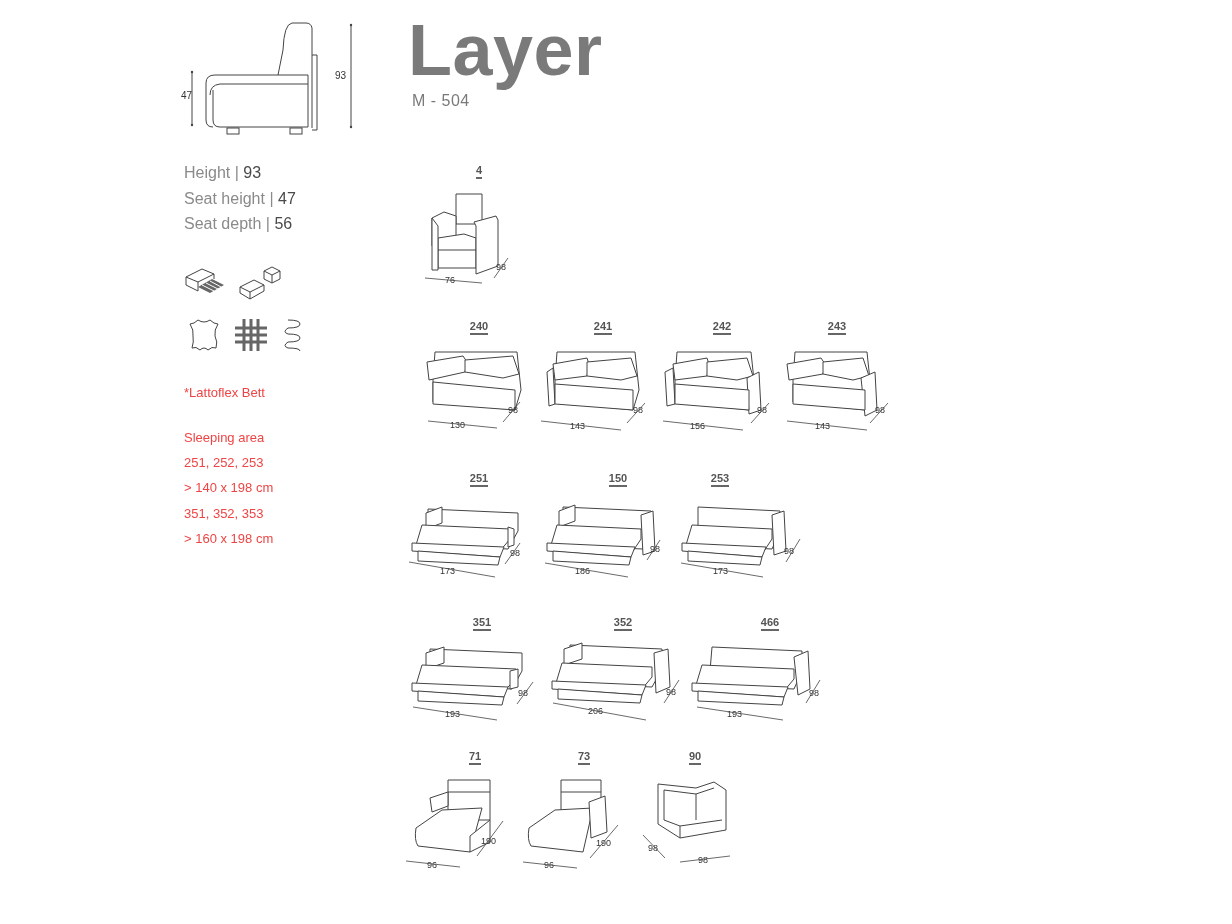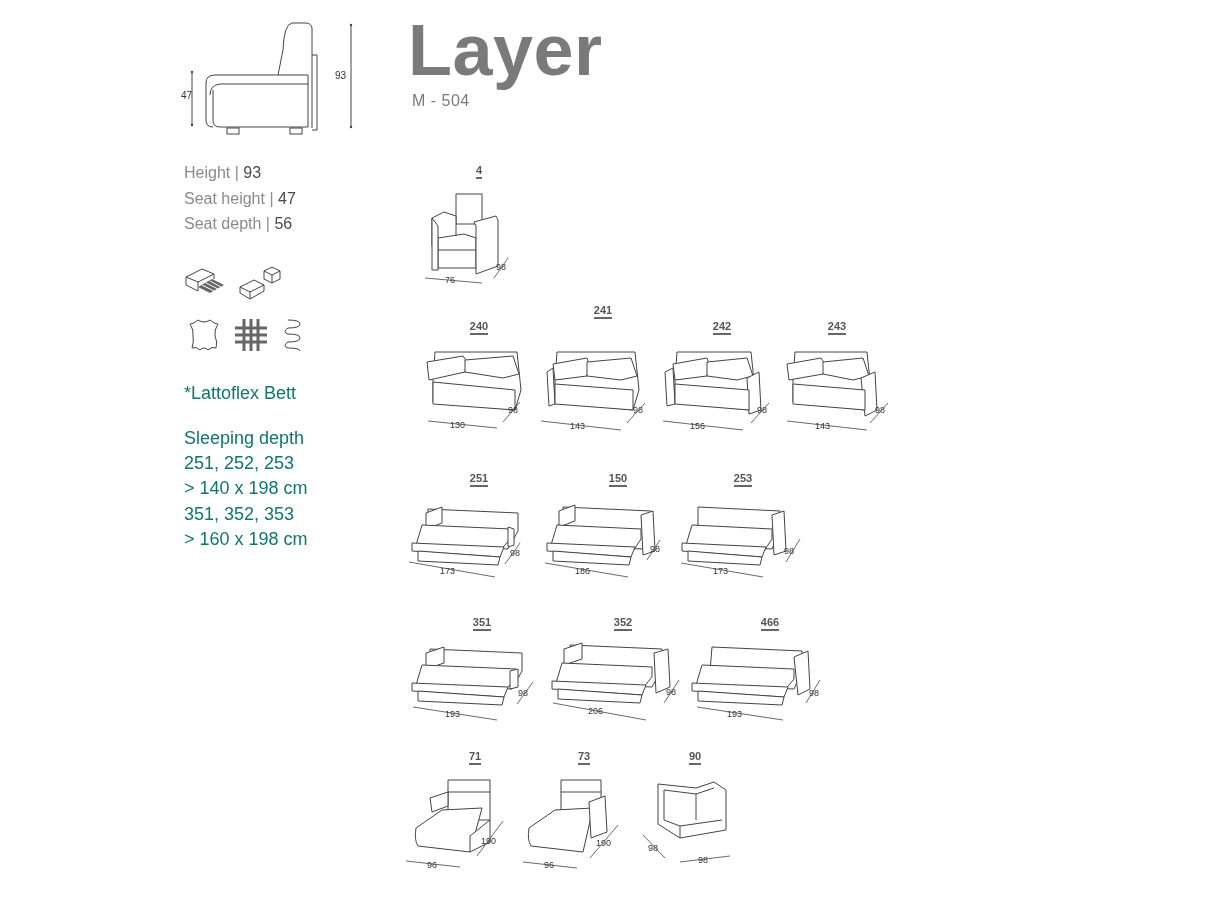--- a/index.html
+++ b/index.html
@@ -2,21 +2,21 @@
 <html><head>
 <meta charset="utf-8">
 <style>
   html,body{margin:0;padding:0;background:#ffffff;}
   body{width:1232px;height:924px;position:relative;overflow:hidden;font-family:"Liberation Sans",sans-serif;color:#6e6e6e;}
   .abs{position:absolute;}
   .title{left:408px;top:18px;font-size:72px;font-weight:bold;color:#7a7a7a;letter-spacing:0.5px;line-height:64px;}
   .model{left:412px;top:92px;font-size:16px;color:#7a7a7a;letter-spacing:0.5px;}
   .spec{left:184px;font-size:16px;color:#8a8a8a;line-height:20px;}
   .spec .val{color:#4a4a4a;}
-  .note{left:184px;font-size:18px;color:#0f766e;line-height:18px;}
+  .note{left:184px;font-size:13px;color:#ef4444;line-height:18px;}
   .code{font-size:11px;font-weight:bold;color:#555;text-align:center;width:60px;border-bottom:0;}
   .code span{display:inline-block;border-bottom:2px solid #666;padding-bottom:1px;}
   .dim{font-size:9px;color:#333;}
   svg{position:absolute;overflow:visible;}
   .ln{stroke:#444;stroke-width:1;fill:none;}
   .fl{stroke:#444;stroke-width:1;fill:#fff;}
 </style>
 </head>
 <body>
 
@@ -63,40 +63,40 @@
   <path class="ln" d="M10 2 Q16 6 22 2 Q26 6 30 6 Q26 12 27 18 Q30 24 28 30 Q24 28 20 32 Q16 28 12 32 Q8 28 4 30 Q6 24 5 18 Q6 12 2 6 Q6 6 10 2 Z"></path>
 </svg>
 <svg style="left:234px;top:318px;" width="34" height="34">
   <path stroke="#666" stroke-width="3" d="M10 1 V33 M17 1 V33 M24 1 V33 M1 10 H33 M1 17 H33 M1 24 H33"></path>
 </svg>
 <svg style="left:284px;top:318px;" width="20" height="34">
   <path class="ln" d="M4 2 Q16 2 16 6 Q16 10 4 10 Q-2 14 4 16 Q16 16 16 20 Q16 24 4 24 Q-2 28 4 30 Q16 30 16 33"></path>
 </svg>
 
 <div class="abs note" style="top:384px;">*Lattoflex Bett</div>
-<div class="abs note" style="top:429px;">Sleeping depth</div>
+<div class="abs note" style="top:429px;">Sleeping area</div>
 <div class="abs note" style="top:454px;">251, 252, 253</div>
 <div class="abs note" style="top:479px;">&gt; 140 x 198 cm</div>
 <div class="abs note" style="top:505px;">351, 352, 353</div>
 <div class="abs note" style="top:530px;">&gt; 160 x 198 cm</div>
 
 <div class="abs code" style="left:449px;top:164px;"><span>4</span></div>
 <svg style="left:420px;top:190px;" width="100" height="95">
   <path class="fl" d="M36 4 L62 4 L62 34 L36 34 Z"></path>
   <path class="fl" d="M12 28 L24 22 L36 26 L36 50 L12 56 Z"></path>
   <path class="fl" d="M18 48 L44 44 L56 48 L56 78 L18 78 Z"></path>
   <line class="ln" x1="18" y1="60" x2="56" y2="60"></line>
   <path class="fl" d="M54 32 L76 26 L78 30 L78 76 L56 84 L56 36 Z"></path>
   <path class="fl" d="M12 28 L12 80 L18 80 L18 36 Z"></path>
 </svg>
 <div class="abs dim" style="left:445px;top:275px;">76</div>
 <div class="abs dim" style="left:496px;top:262px;">98</div>
 
 <div class="abs code" style="left:449px;top:320px;"><span>240</span></div>
-<div class="abs code" style="left:573px;top:304px;"><span>241</span></div>
+<div class="abs code" style="left:573px;top:320px;"><span>241</span></div>
 <div class="abs code" style="left:692px;top:320px;"><span>242</span></div>
 <div class="abs code" style="left:807px;top:320px;"><span>243</span></div>
 
 <svg style="left:425px;top:350px;" width="100" height="70">
   <path class="fl" d="M10 2 L92 2 L96 40 L90 60 L8 52 L8 30 Z"></path>
   <path class="fl" d="M2 12 L38 6 L42 12 L40 22 L4 30 Z"></path>
   <path class="fl" d="M40 10 L88 6 L94 24 L78 28 L40 22 Z"></path>
   <path class="fl" d="M8 32 L90 40 L90 60 L8 54 Z"></path>
 </svg>
 <svg style="left:545px;top:350px;" width="100" height="70">
@@ -125,21 +125,21 @@
 <div class="abs dim" style="left:508px;top:405px;">98</div>
 <div class="abs dim" style="left:570px;top:421px;">143</div>
 <div class="abs dim" style="left:633px;top:405px;">98</div>
 <div class="abs dim" style="left:690px;top:421px;">156</div>
 <div class="abs dim" style="left:757px;top:405px;">98</div>
 <div class="abs dim" style="left:815px;top:421px;">143</div>
 <div class="abs dim" style="left:875px;top:405px;">98</div>
 
 <div class="abs code" style="left:449px;top:472px;"><span>251</span></div>
 <div class="abs code" style="left:588px;top:472px;"><span>150</span></div>
-<div class="abs code" style="left:713px;top:472px;"><span>253</span></div>
+<div class="abs code" style="left:690px;top:472px;"><span>253</span></div>
 
 <svg style="left:410px;top:505px;" width="110" height="65">
   <path class="fl" d="M18 4 L108 8 L108 26 L98 44 L10 40 L18 26 Z"></path>
   <path class="fl" d="M16 8 L32 2 L32 18 L16 24 Z"></path>
   <path class="fl" d="M12 20 L100 24 L100 34 L90 46 L6 40 Z"></path>
   <path class="fl" d="M2 38 L94 42 L90 52 L2 46 Z"></path>
   <path class="fl" d="M8 46 L90 52 L88 60 L8 56 Z"></path>
   <path class="fl" d="M98 22 L104 24 L104 40 L98 42 Z"></path>
 </svg>
 <svg style="left:545px;top:505px;" width="115" height="65">

